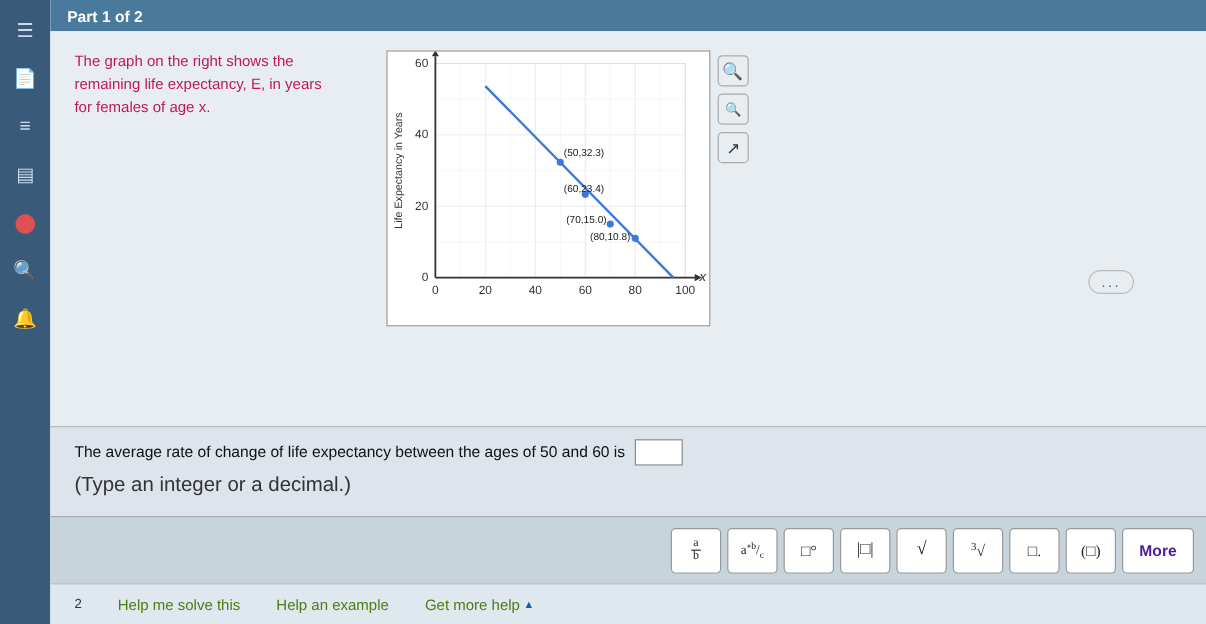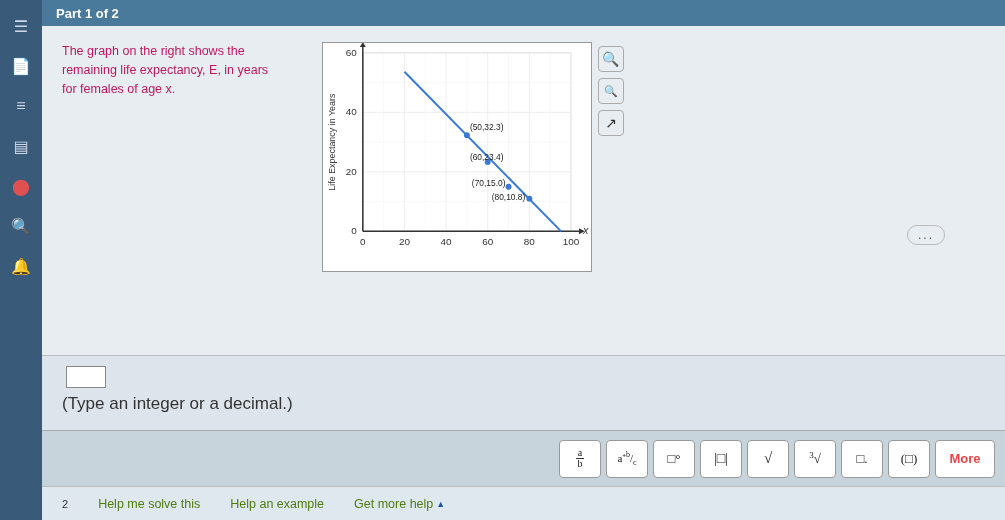--- a/index.html
+++ b/index.html
@@ -180,21 +180,21 @@
       width: 60px;
       height: 38px;
       background: white;
       border: 1px solid #999;
       border-radius: 4px;
       display: flex;
       align-items: center;
       justify-content: center;
       cursor: pointer;
       font-size: 13px;
-      color: #ef4444;
+      color: #4c1d95;
       font-weight: bold;
     }
 
     
     .bottom-nav {
       background: #e0e8ef;
       border-top: 1px solid #bbb;
       height: 34px;
       display: flex;
       align-items: center;
@@ -324,20 +324,21 @@
         <div class="tool-btn">↗</div>
       </div>
     </div>
 
     <div class="dots-separator">...</div>
 
   </div>
 
   <div class="answer-section">
     <p>
+      <span>The average rate of change of life expectancy between the ages of 50 and 60 is</span>
       <span class="answer-input"></span>
     </p>
     <p class="input-hint">(Type an integer or a decimal.)</p>
   </div>
 
   <div class="bottom-toolbar">
     <div class="math-btn">
       <span style="display:flex;flex-direction:column;align-items:center;line-height:1;">
         <span style="font-size:10px;border-bottom:1px solid #333;padding:0 2px;">a</span>
         <span style="font-size:10px;padding:0 2px;">b</span>

